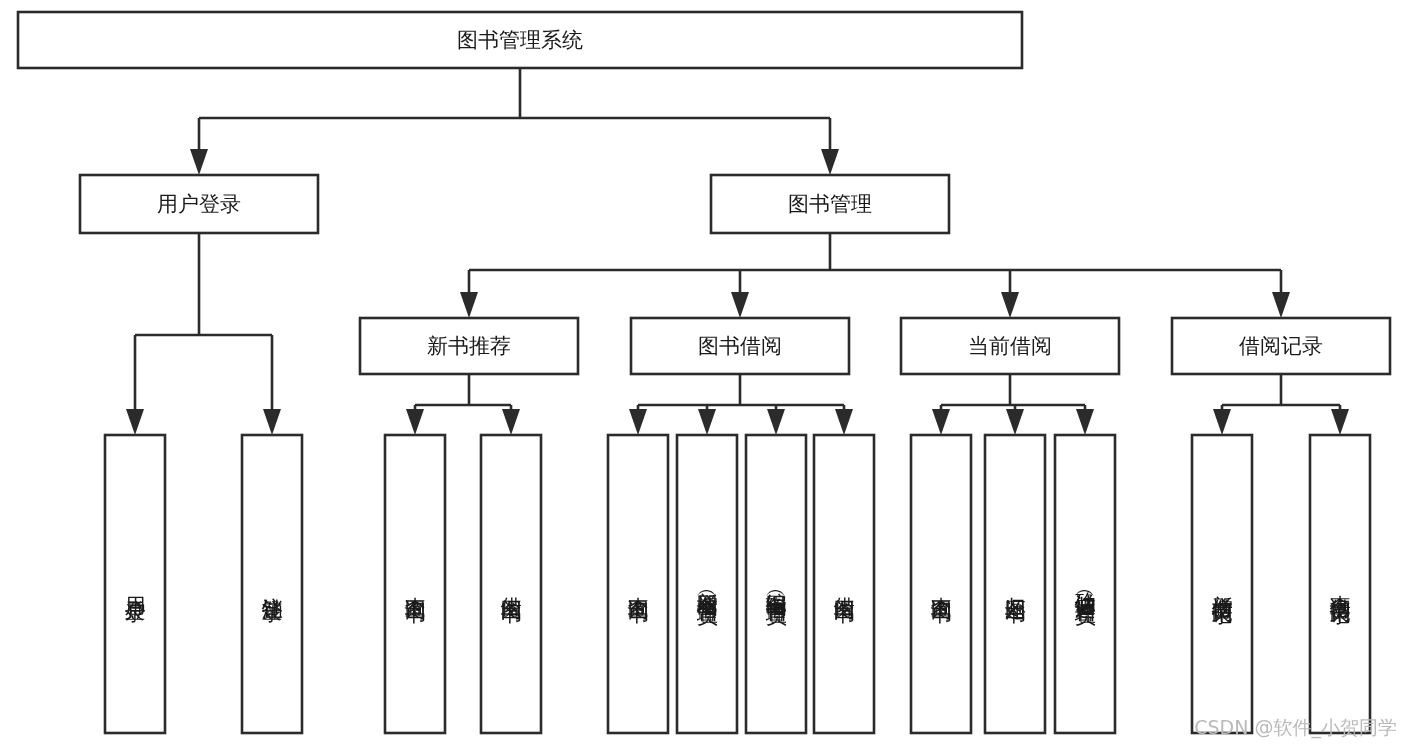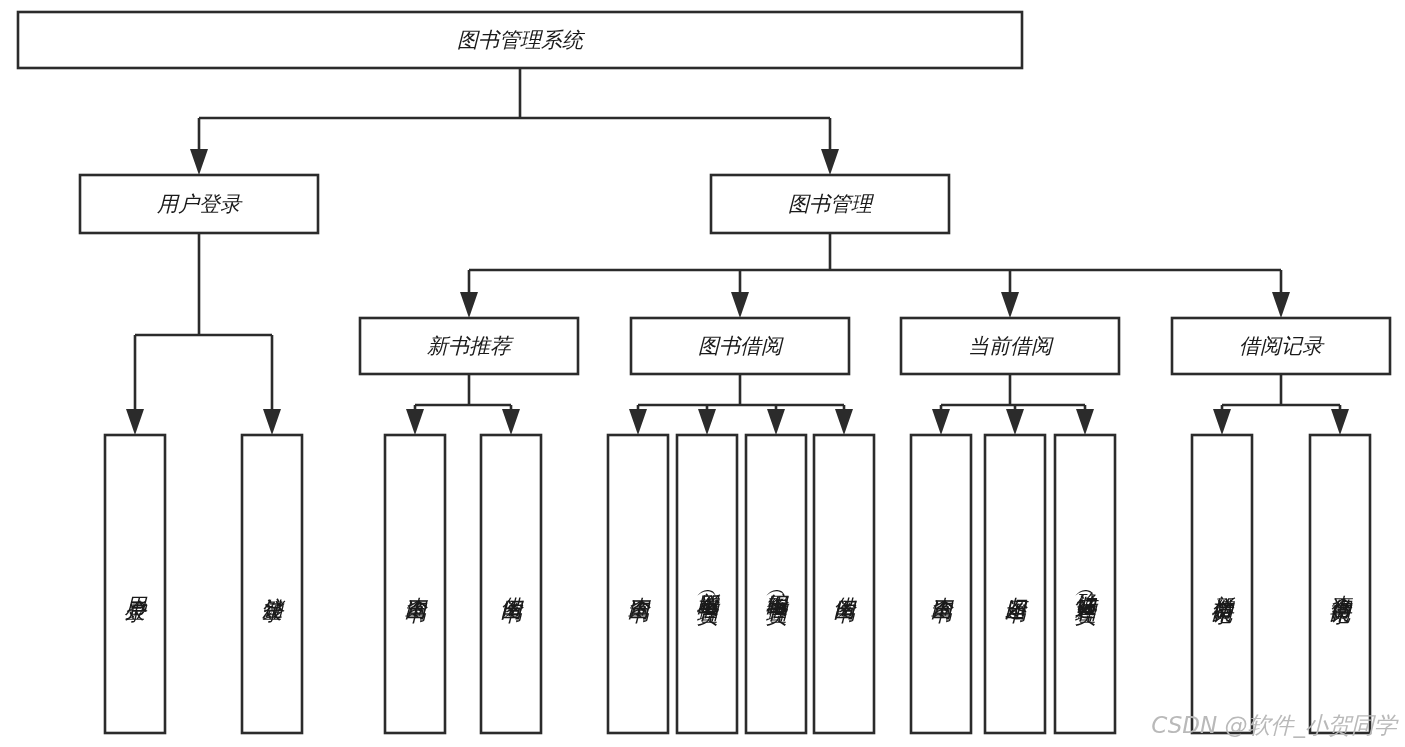--- a/index.html
+++ b/index.html
@@ -11,21 +11,20 @@
     width: 1405px;
     height: 747px;
     font-family: "DejaVu Sans", "Liberation Sans", sans-serif;
     overflow: hidden;
   }
   #diagram-root {
     position: relative;
     width: 1405px;
     height: 747px;
     background: #ffffff;
-    font-style: italic;
   }
   svg#tree-svg {
     position: absolute;
     left: 0;
     top: 0;
     width: 1405px;
     height: 747px;
   }
   .node-box {
     fill: #ffffff;
@@ -69,21 +68,21 @@
     display: flex;
     align-items: center;
     justify-content: center;
     pointer-events: none;
   }
   #watermark {
     position: absolute;
     right: 8px;
     bottom: 6px;
     font-family: "DejaVu Sans", "Liberation Sans", sans-serif;
-    font-size: 23px;
+    font-size: 19px;
     color: #b9b9b9;
     white-space: nowrap;
     user-select: none;
   }
 </style>
 </head>
 <body>
 
 <div id="diagram-root">
 

